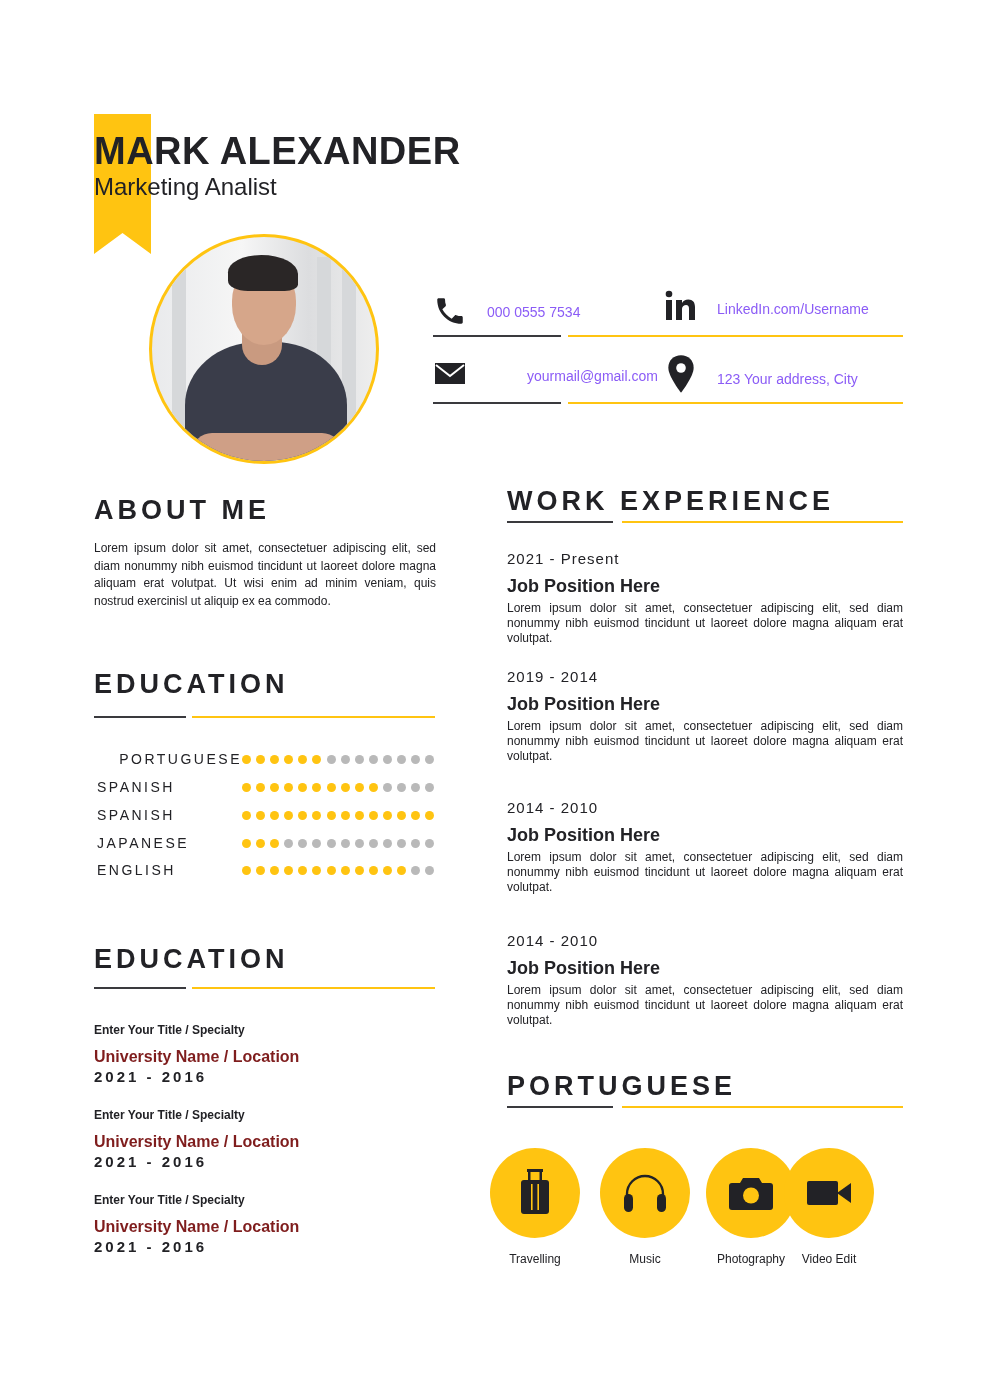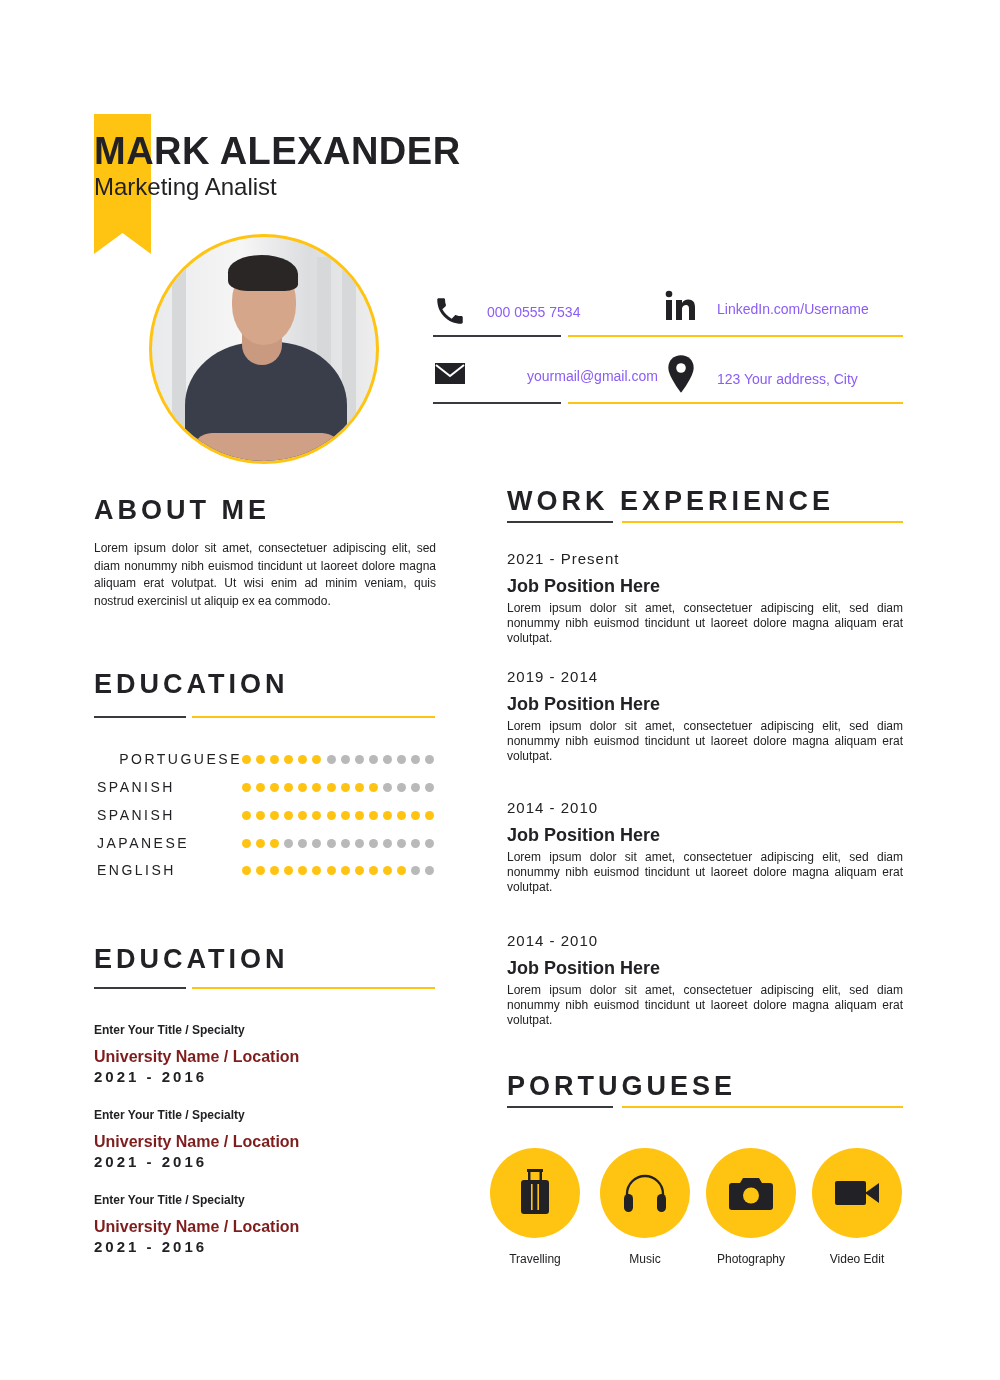--- a/index.html
+++ b/index.html
@@ -268,21 +268,21 @@
 <div class="interest" style="left:706px;">
   <div class="circle">
     <svg width="46" height="38" viewBox="0 0 46 38">
       <path d="M15 4 H31 L34 9 H42 A3 3 0 0 1 45 12 V33 A3 3 0 0 1 42 36 H4 A3 3 0 0 1 1 33 V12 A3 3 0 0 1 4 9 H12 Z" fill="#222226"></path>
       <circle cx="23" cy="21.5" r="8" fill="#ffc411"></circle>
     </svg>
   </div>
   <div class="label">Photography</div>
 </div>
 
-<div class="interest" style="left:812px;">
+<div class="interest" style="left:784px;">
   <div class="circle">
     <svg width="46" height="30" viewBox="0 0 46 30">
       <rect x="1" y="3" width="31" height="24" rx="2" fill="#222226"></rect>
       <polygon points="31,15 45,5 45,25" fill="#222226"></polygon>
     </svg>
   </div>
   <div class="label">Video Edit</div>
 </div>
 
 </body></html>

